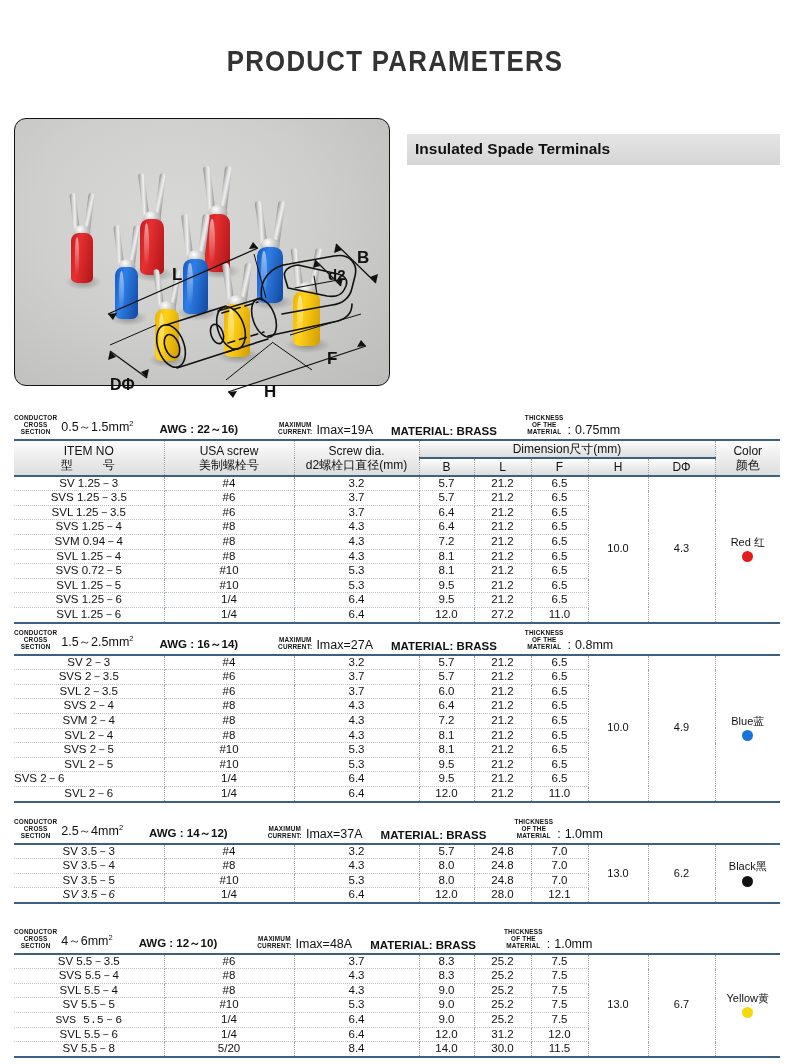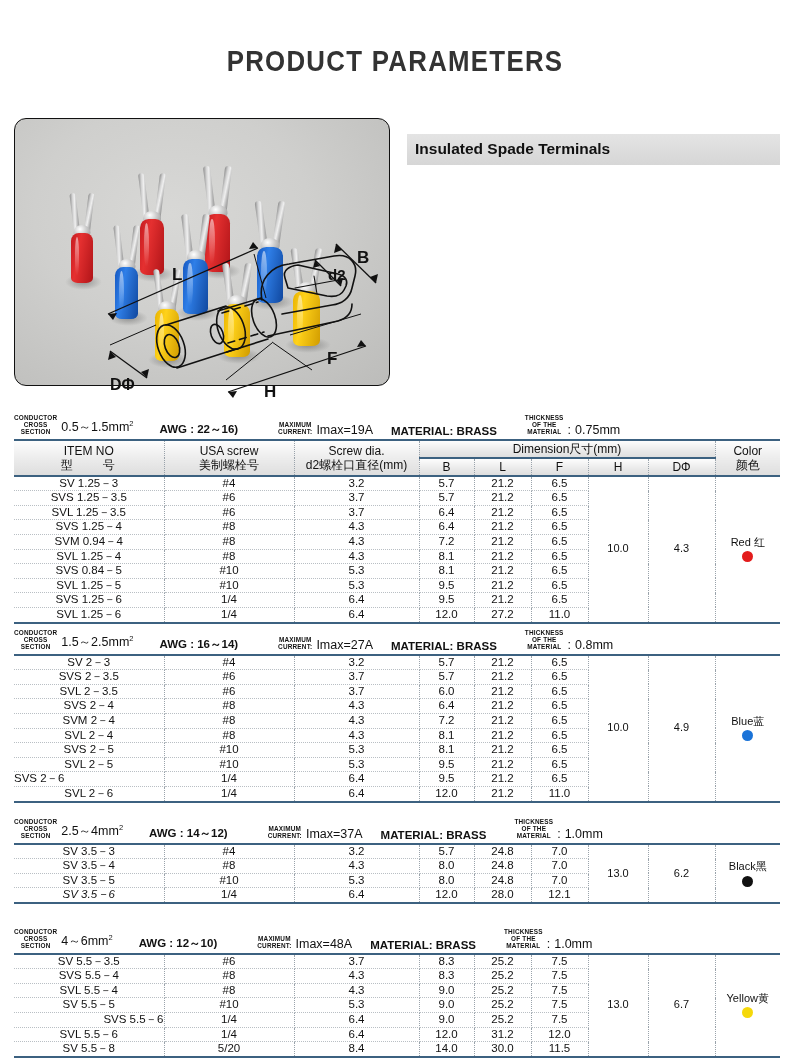--- a/index.html
+++ b/index.html
@@ -400,21 +400,21 @@
         </tr>
         <tr>
           <td style="text-align: center;">SVL 1.25－4</td>
           <td>#8</td>
           <td>4.3</td>
           <td>8.1</td>
           <td>21.2</td>
           <td>6.5</td>
         </tr>
         <tr>
-          <td style="text-align: center;">SVS 0.84－5</td>
+          <td style="text-align: center;">SVS 0.72－5</td>
           <td>#10</td>
           <td>5.3</td>
           <td>8.1</td>
           <td>21.2</td>
           <td>6.5</td>
         </tr>
         <tr>
           <td style="text-align: center;">SVL 1.25－5</td>
           <td>#10</td>
           <td>5.3</td>
@@ -705,21 +705,21 @@
         </tr>
         <tr>
           <td style="text-align: center;">SV 5.5－5</td>
           <td>#10</td>
           <td>5.3</td>
           <td>9.0</td>
           <td>25.2</td>
           <td>7.5</td>
         </tr>
         <tr>
-          <td style="text-align: right;">SVS 5.5－6</td>
+          <td style="text-align: center; font-family: Liberation Mono, monospace;">SVS 5.5－6</td>
           <td>1/4</td>
           <td>6.4</td>
           <td>9.0</td>
           <td>25.2</td>
           <td>7.5</td>
         </tr>
         <tr>
           <td style="text-align: center;">SVL 5.5－6</td>
           <td>1/4</td>
           <td>6.4</td>

